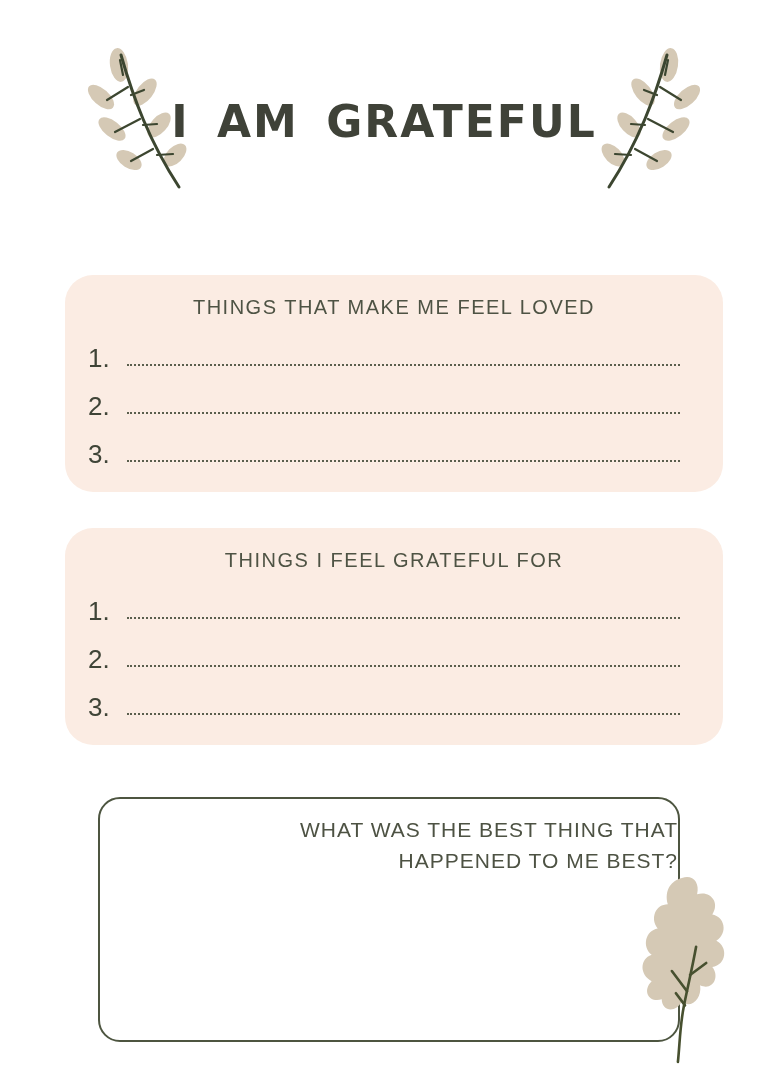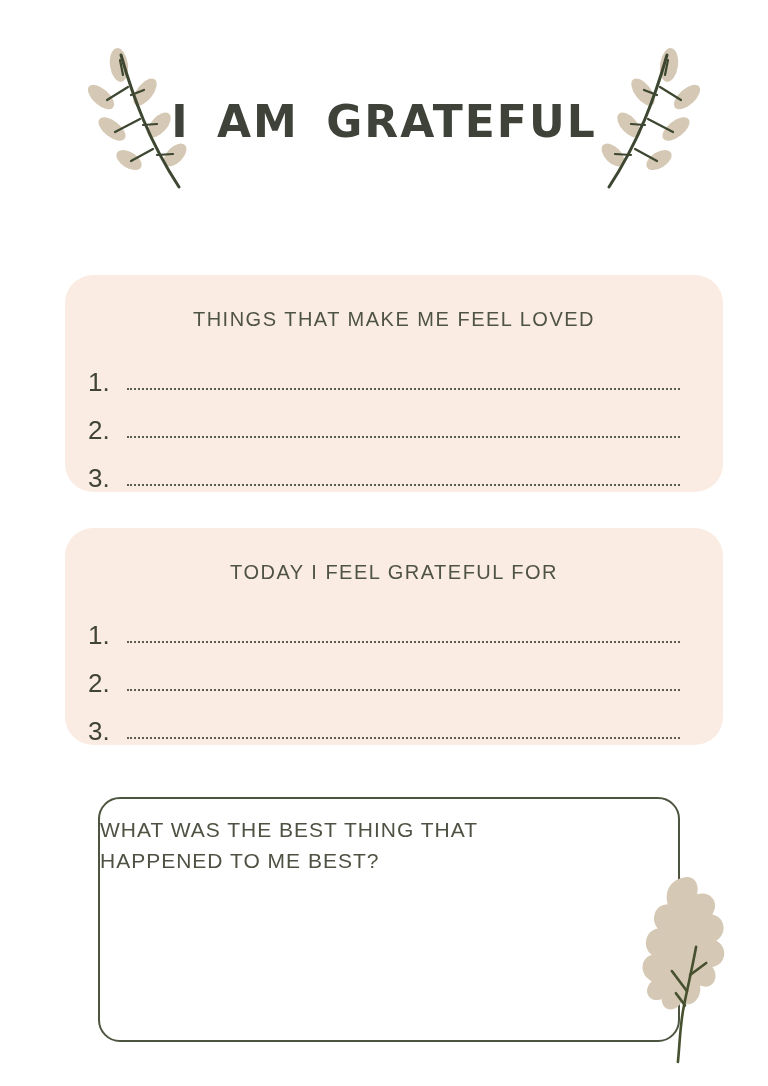--- a/index.html
+++ b/index.html
@@ -36,21 +36,21 @@
     left: 65px;
     width: 658px;
     height: 217px;
     background: #fbece3;
     border-radius: 28px;
     box-sizing: border-box;
   }
   .card-loved    { top: 275px; }
   .card-grateful { top: 528px; }
   .card h2 {
-    margin: 12px;
+    margin: 0;
     padding-top: 21px;
     text-align: center;
     font-size: 20px;
     font-weight: 400;
     letter-spacing: 1.5px;
     color: #4e5344;
   }
   .rows { padding: 8px 43px 0 23px; }
   .row { display: flex; align-items: flex-end; height: 48px; }
   .row-number {
@@ -77,21 +77,21 @@
     width: 582px;
     height: 245px;
     background: #ffffff;
     border: 2px solid #4d5540;
     border-radius: 22px;
     box-sizing: border-box;
   }
   .answer-box .prompt {
     margin: 0;
     padding-top: 15px;
-    text-align: left;
+    text-align: right;
     font-size: 21px;
     line-height: 31px;
     font-weight: 400;
     letter-spacing: 1px;
     color: #4d5243;
   }
   .answer-area {
     position: absolute;
     left: 10px; right: 10px;
     top: 86px; bottom: 8px;
@@ -174,21 +174,21 @@
         <span class="row-line"></span>
       </div>
       <div class="row">
         <span class="row-number">3.</span>
         <span class="row-line"></span>
       </div>
     </div>
   </section>
 
   <section class="card card-grateful">
-    <h2>TODAY I FEEL GRATEFUL FOR</h2>
+    <h2>THINGS I FEEL GRATEFUL FOR</h2>
     <div class="rows">
       <div class="row">
         <span class="row-number">1.</span>
         <span class="row-line"></span>
       </div>
       <div class="row">
         <span class="row-number">2.</span>
         <span class="row-line"></span>
       </div>
       <div class="row">

